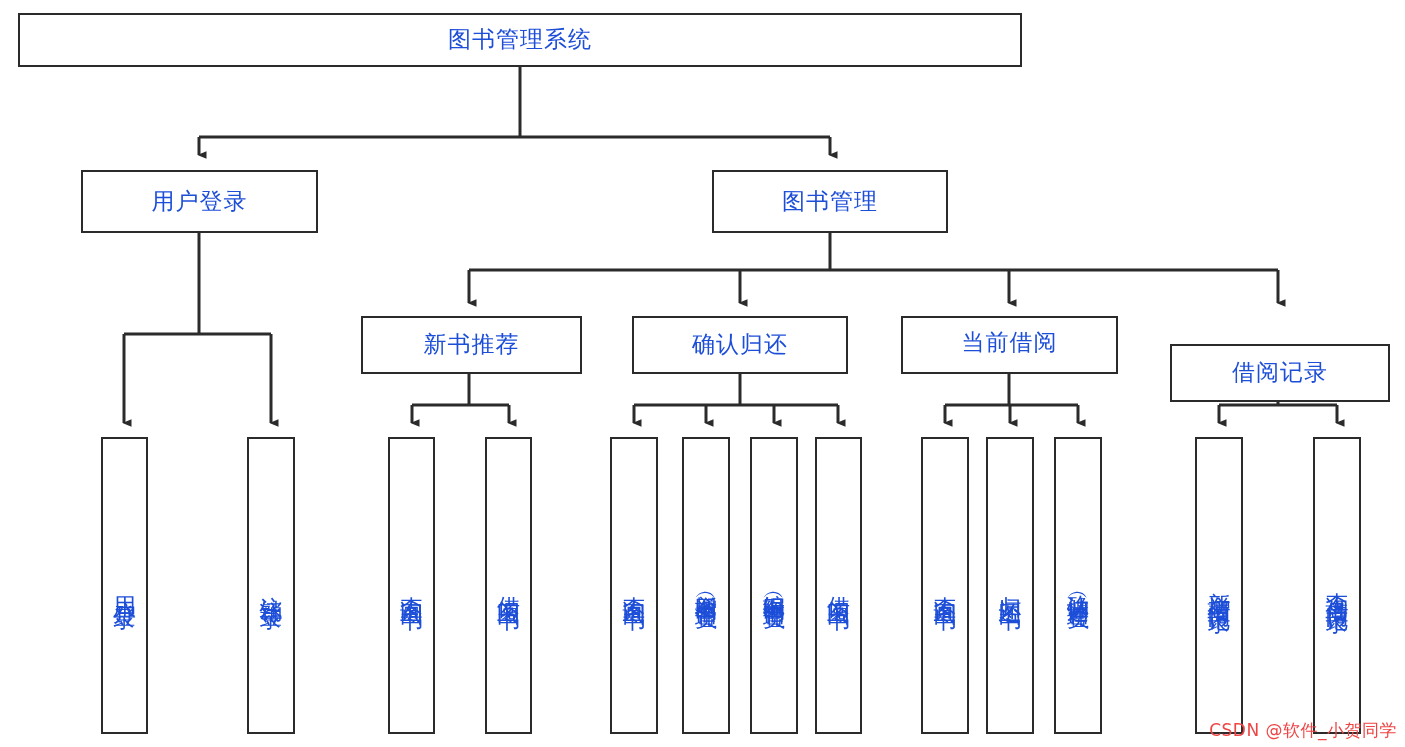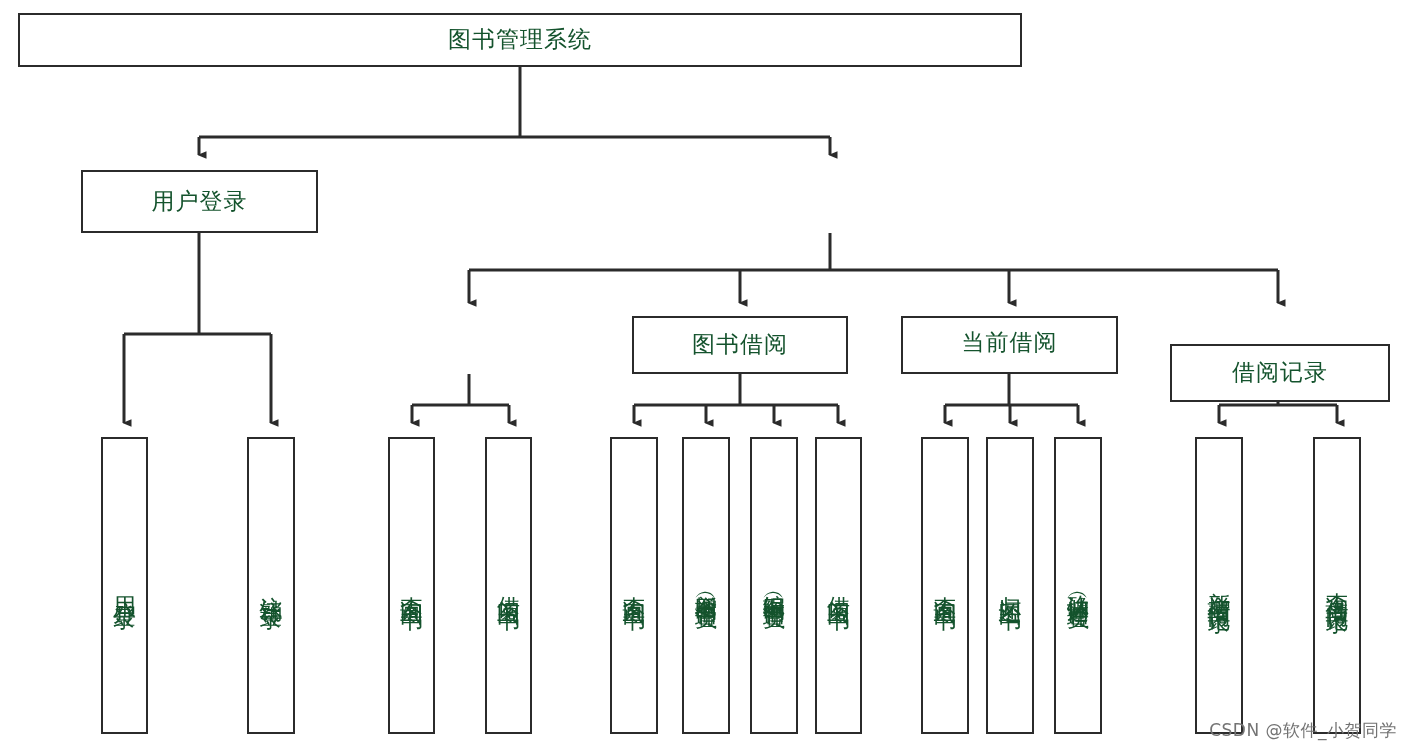--- a/index.html
+++ b/index.html
@@ -30,21 +30,21 @@
     position: absolute;
     box-sizing: border-box;
     background: #ffffff;
     border: 2px solid #2b2b2b;
     display: flex;
     align-items: center;
     justify-content: center;
     z-index: 2;
   }
   .node-label {
-    color: #14532d;
+    color: #1d4ed8;
     text-align: center;
     line-height: 1.18;
     white-space: nowrap;
   }
   
   .node.horizontal .node-label {
     font-size: 23px;
     letter-spacing: 1px;
   }
   .node.root .node-label {
@@ -67,21 +67,21 @@
   }
   .node.leaf.tight .node-label {
     letter-spacing: 2px;
     font-size: 22px;
   }
   #watermark {
     position: absolute;
     right: 8px;
     bottom: 5px;
     font-size: 17px;
-    color: #737373;
+    color: #ef4444;
     letter-spacing: 0.5px;
     z-index: 5;
     white-space: nowrap;
     font-family: "DejaVu Sans", "Liberation Sans", sans-serif;
   }
 </style>
 </head>
 <body>
 
 <div id="diagram-canvas">
@@ -136,23 +136,29 @@
     </g>
   </svg>
 
   <div class="node root horizontal" style="left:18px; top:13px; width:1004px; height:54px;">
     <span class="node-label">图书管理系统</span>
   </div>
 
   <div class="node horizontal" style="left:81px; top:170px; width:237px; height:63px;">
     <span class="node-label">用户登录</span>
   </div>
-
+  <div class="node horizontal" style="left:712px; top:170px; width:236px; height:63px;">
+    <span class="node-label">图书管理</span>
+  </div>
+
+  <div class="node horizontal" style="left:361px; top:316px; width:221px; height:58px;">
+    <span class="node-label">新书推荐</span>
+  </div>
   <div class="node horizontal" style="left:632px; top:316px; width:216px; height:58px;">
-    <span class="node-label">图书借阅</span>
+    <span class="node-label">确认归还</span>
   </div>
   <div class="node horizontal" style="left:901px; top:316px; width:217px; height:58px;font-family:Liberation Mono, monospace;">
     <span class="node-label">当前借阅</span>
   </div>
   <div class="node horizontal" style="left:1170px; top:316px; width:220px; height:58px;margin-top:28px;">
     <span class="node-label">借阅记录</span>
   </div>
 
   <div class="node leaf" style="left:101px; top:437px; width:47px; height:297px;">
     <span class="node-label">用户登录</span>

